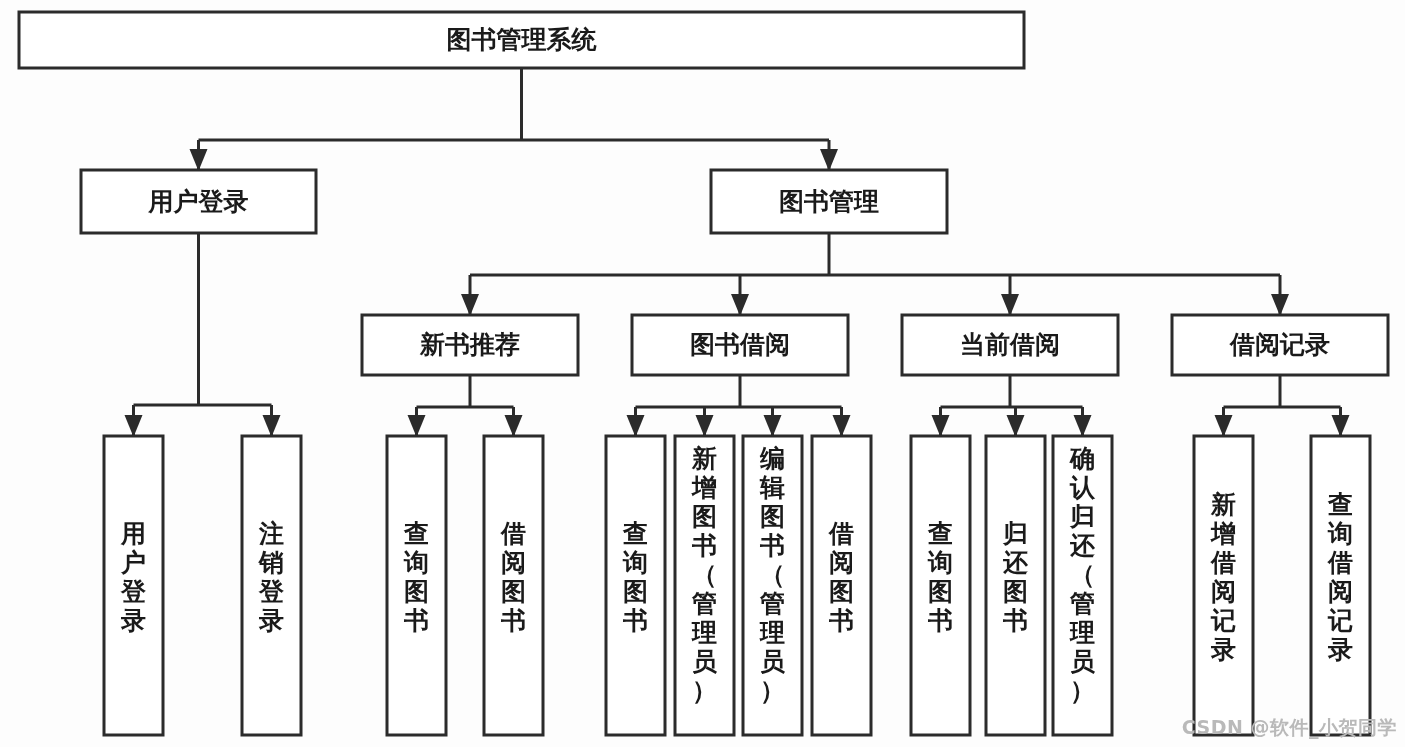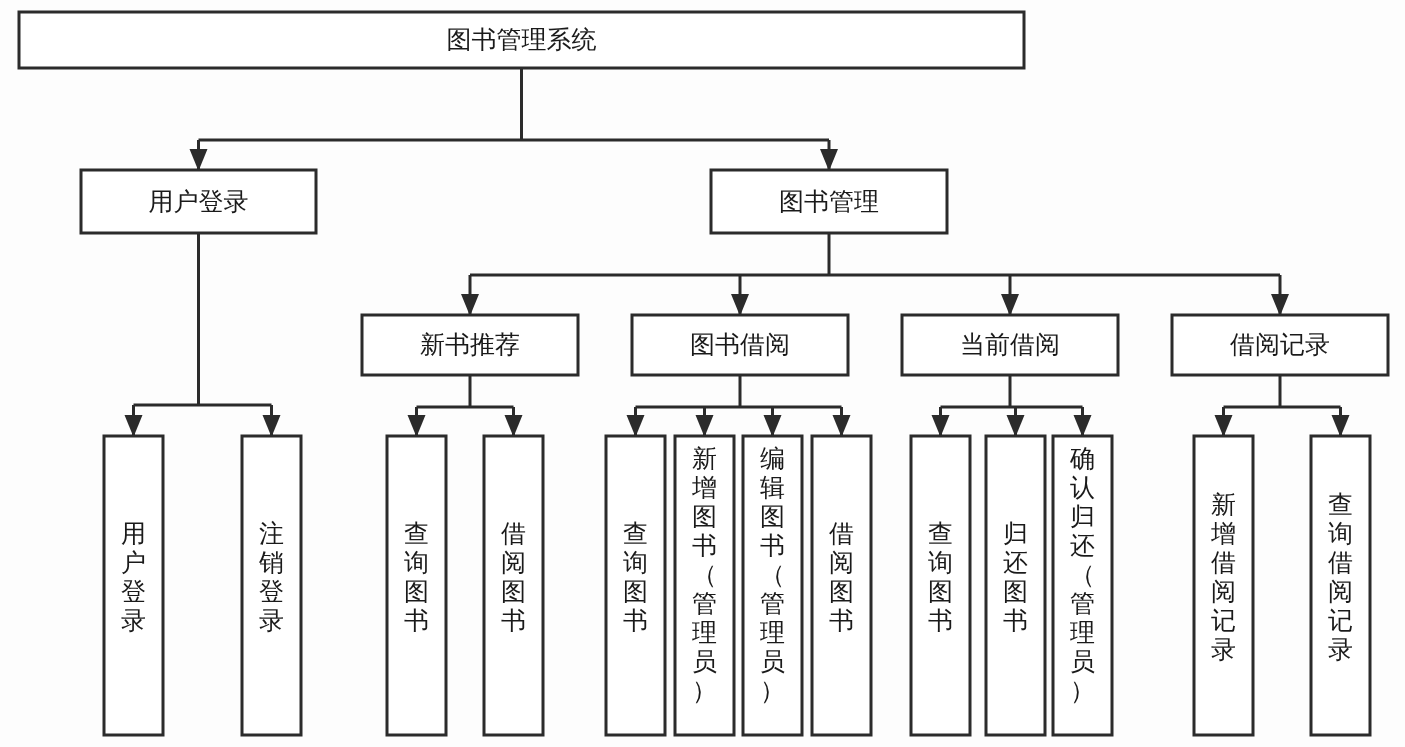--- a/index.html
+++ b/index.html
@@ -11,20 +11,21 @@
     width: 1405px;
     height: 747px;
     font-family: "DejaVu Sans", "Liberation Sans", sans-serif;
     overflow: hidden;
   }
   #diagram-root {
     position: relative;
     width: 1405px;
     height: 747px;
     background: #fdfdfd;
+    font-weight: bold;
   }
   svg.flowchart {
     position: absolute;
     top: 0; left: 0;
     width: 1405px;
     height: 747px;
   }
   .node-box {
     fill: #ffffff;
     stroke: #2b2b2b;
@@ -201,14 +202,15 @@
           <rect x="1194" y="436" width="59" height="299" class="node-box"></rect>
           <text x="1223.5" class="node-label-vert"><tspan x="1223.5" y="513">新</tspan><tspan x="1223.5" y="542">增</tspan><tspan x="1223.5" y="571">借</tspan><tspan x="1223.5" y="600">阅</tspan><tspan x="1223.5" y="629">记</tspan><tspan x="1223.5" y="658">录</tspan></text>
         </g>
         <g>
           <rect x="1311" y="436" width="59" height="299" class="node-box"></rect>
           <text x="1340.5" class="node-label-vert"><tspan x="1340.5" y="513">查</tspan><tspan x="1340.5" y="542">询</tspan><tspan x="1340.5" y="571">借</tspan><tspan x="1340.5" y="600">阅</tspan><tspan x="1340.5" y="629">记</tspan><tspan x="1340.5" y="658">录</tspan></text>
         </g>
       </g>
   </svg>
 
+  <div class="watermark">CSDN @软件_小贺同学</div>
 
 </div>
 
 </body></html>

